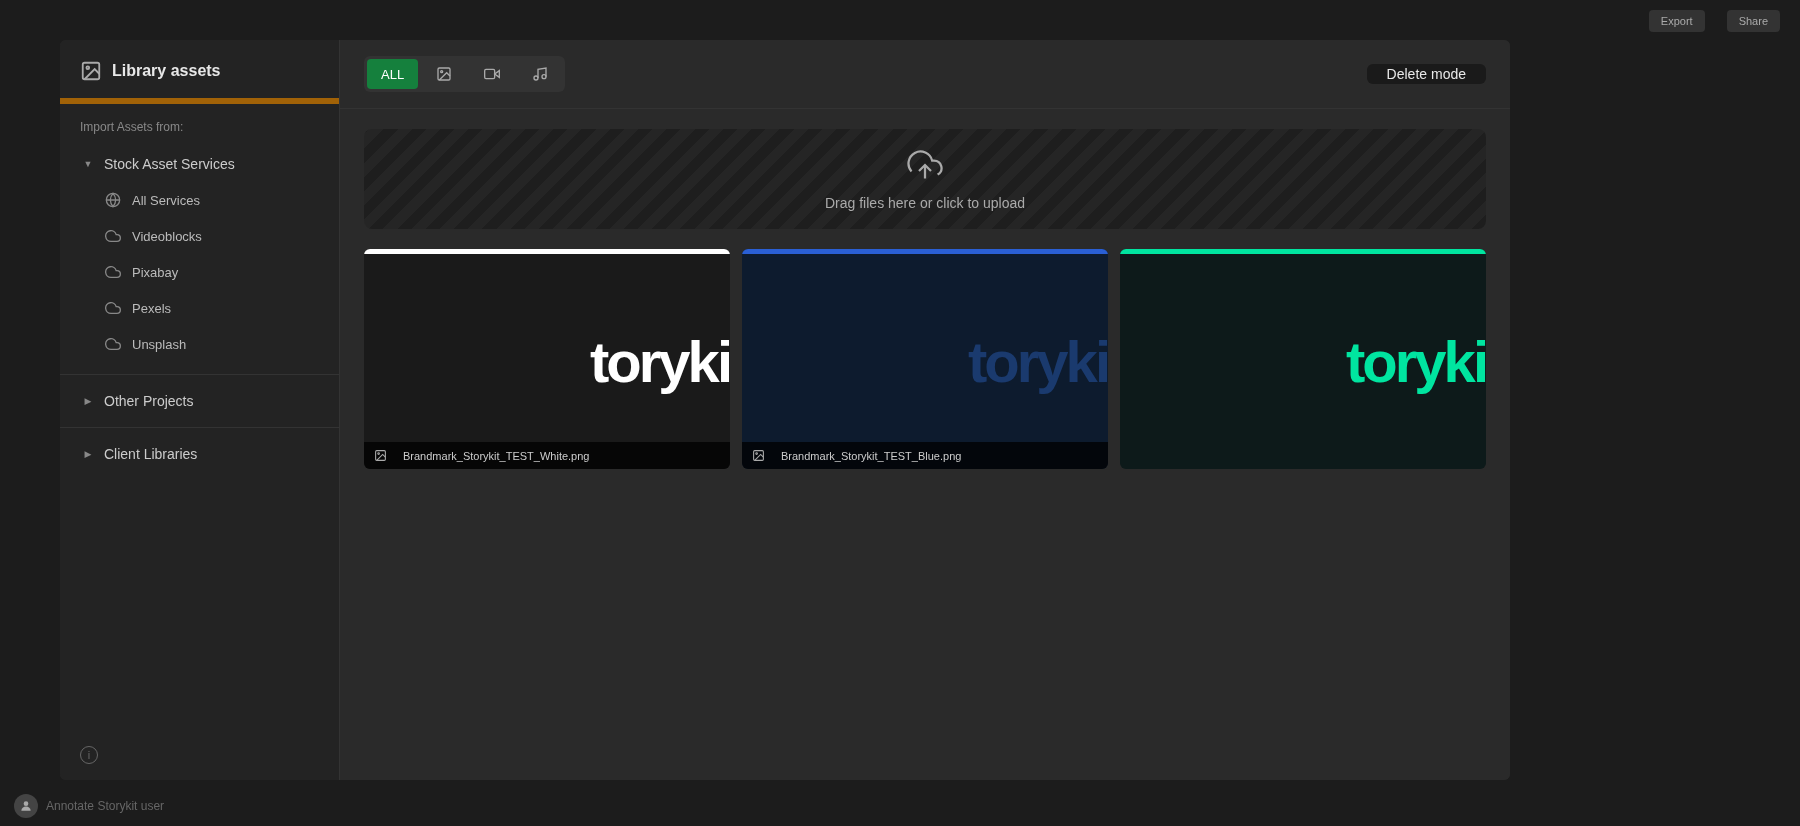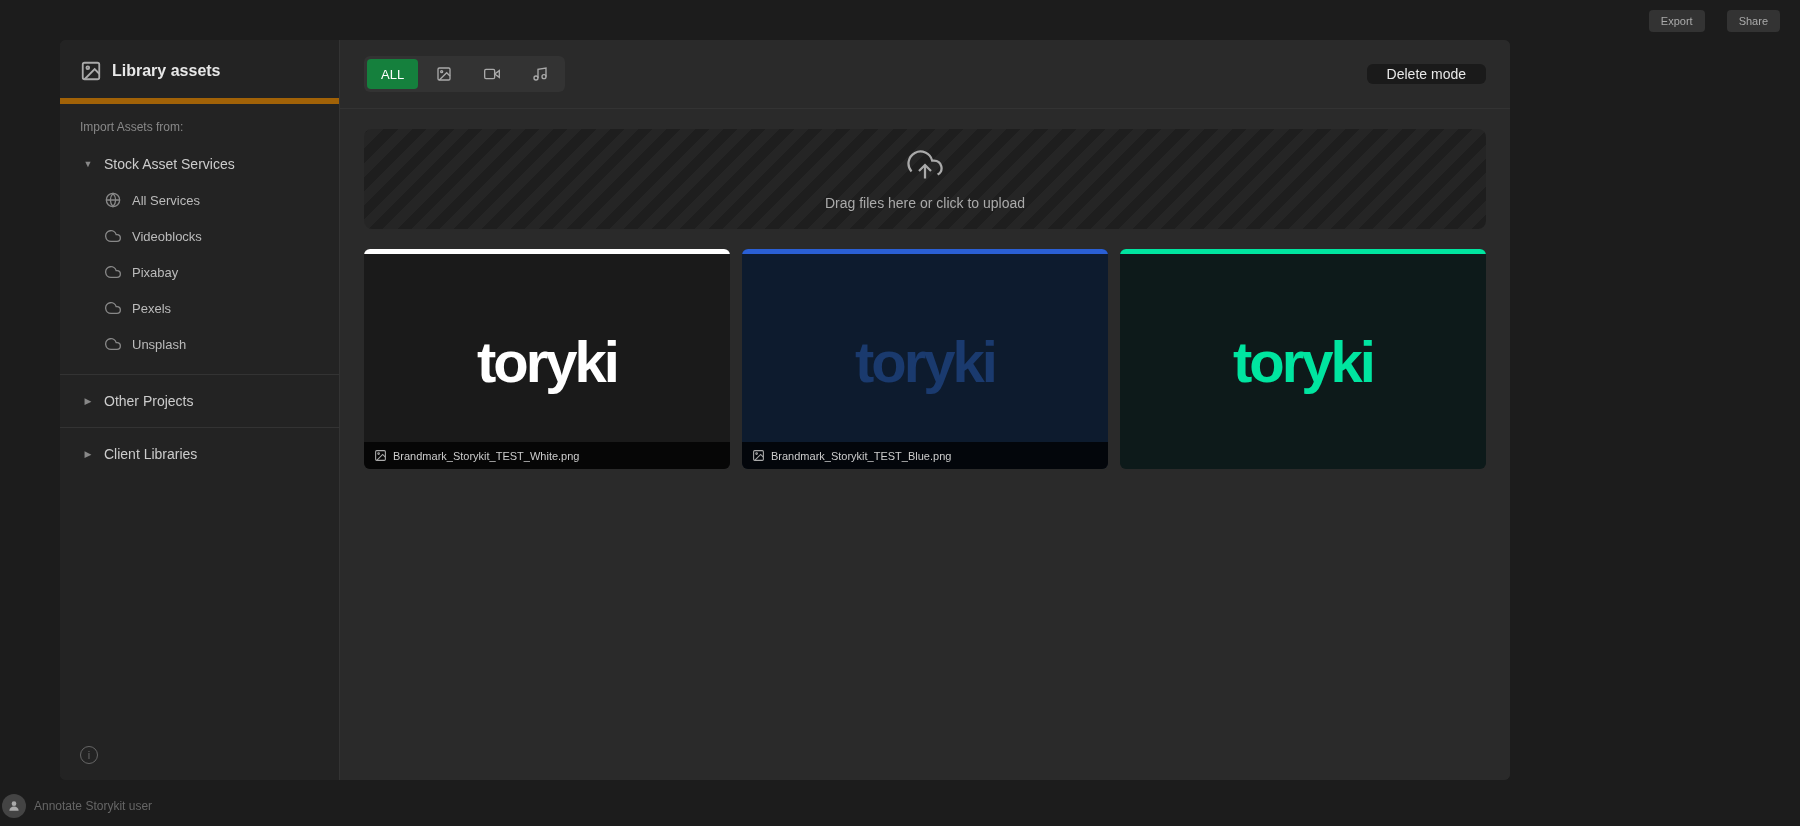--- a/index.html
+++ b/index.html
@@ -251,21 +251,21 @@
       overflow: hidden;
       cursor: pointer;
       height: 220px;
     }
 
     .asset-image {
       width: 100%;
       height: 100%;
       display: flex;
       align-items: center;
-      justify-content: center;
+      justify-content: flex-end;
       font-size: 52px;
       font-weight: 900;
       letter-spacing: -2px;
       overflow: hidden;
     }
 
     .asset-image-white {
       background: #1a1a1a;
       color: #fff;
       border-top: 5px solid #fff;
@@ -285,36 +285,36 @@
 
     .asset-filename-bar {
       position: absolute;
       bottom: 0;
       left: 0;
       right: 0;
       background: rgba(0,0,0,0.75);
       padding: 7px 10px;
       display: flex;
       align-items: center;
-      gap: 6px;
+      gap: 16px;
     }
 
     .asset-filename-text {
       color: #ccc;
       font-size: 11px;
       white-space: nowrap;
       overflow: hidden;
       text-overflow: ellipsis;
     }
 
     
     .bg-user-bar {
       position: absolute;
       bottom: 8px;
-      left: 2px;
+      left: 14px;
       display: flex;
       align-items: center;
       gap: 8px;
       color: #666;
       font-size: 12px;
       z-index: 1;
     }
 
     .user-avatar-bg {
       width: 24px;

